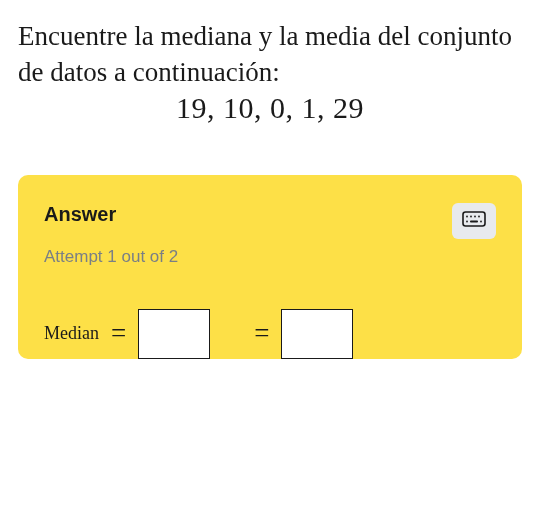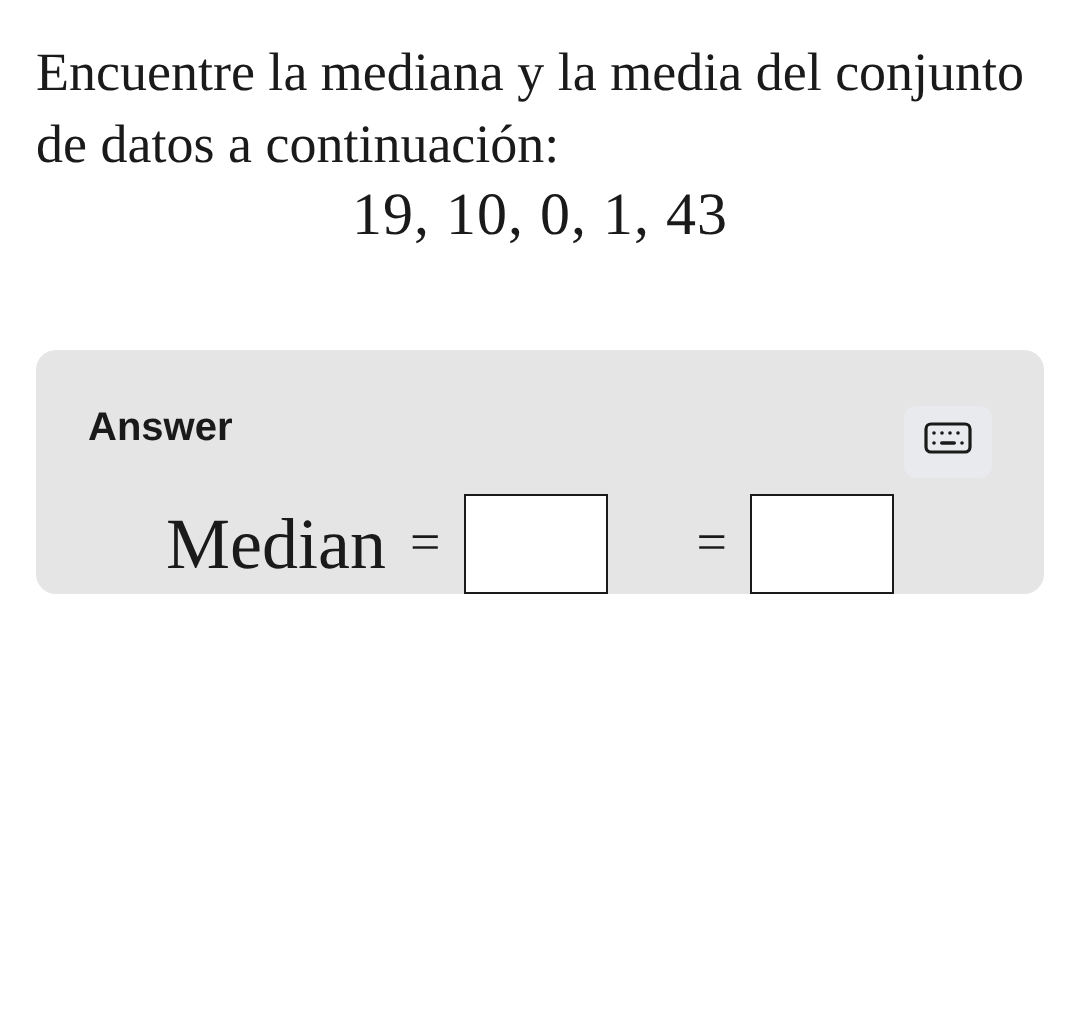--- a/index.html
+++ b/index.html
@@ -21,21 +21,21 @@
       font-weight: 400;
     }
     .dataset {
       text-align: center;
       font-size: 30px;
       margin-bottom: 50px;
       font-family: Georgia, 'Times New Roman', serif;
       letter-spacing: 0.5px;
     }
     .answer-card {
-      background: #e5e5e5;
+      background: #fde047;
       border-radius: 10px;
       padding: 28px 26px 0 26px;
     }
     .answer-header {
       display: flex;
       justify-content: space-between;
       align-items: flex-start;
       margin-bottom: 8px;
     }
     .answer-title {
@@ -70,22 +70,21 @@
       gap: 40px;
       align-items: center;
     }
     .input-group {
       display: flex;
       align-items: center;
       gap: 8px;
     }
     .input-label {
       font-family: Georgia, 'Times New Roman', serif;
-      font-size: 36px;
-      margin-left: 39px;
+      font-size: 18px;
     }
     .equals {
       font-family: Georgia, 'Times New Roman', serif;
       font-size: 27px;
       margin: 0 4px;
     }
     .answer-input {
       width: 72px;
       height: 50px;
       border: 1.5px solid #1a1a1a;
@@ -93,40 +92,41 @@
       font-size: 22px;
       text-align: center;
       font-family: Georgia, serif;
     }
   </style>
 </head>
 <body>
 
 <div class="question">Encuentre la mediana y la media del conjunto de datos a continuación:</div>
 
-<div class="dataset">19, 10, 0, 1, 43</div>
+<div class="dataset">19, 10, 0, 1, 29</div>
 
 <div class="answer-card">
   <div class="answer-header">
     <div class="answer-title">Answer</div>
     <button class="keyboard-btn">
       <span>
         <svg viewBox="0 0 24 16" fill="none" stroke="#1a1a1a" stroke-width="1.6">
           <rect x="1" y="1" width="22" height="14" rx="2.5" fill="none"></rect>
           <circle cx="5" cy="5.5" r="0.9" fill="#1a1a1a" stroke="none"></circle>
           <circle cx="9" cy="5.5" r="0.9" fill="#1a1a1a" stroke="none"></circle>
           <circle cx="13" cy="5.5" r="0.9" fill="#1a1a1a" stroke="none"></circle>
           <circle cx="17" cy="5.5" r="0.9" fill="#1a1a1a" stroke="none"></circle>
           <circle cx="5" cy="10.5" r="0.9" fill="#1a1a1a" stroke="none"></circle>
           <rect x="8" y="9.6" width="8" height="1.8" rx="0.9" fill="#1a1a1a" stroke="none"></rect>
           <circle cx="19" cy="10.5" r="0.9" fill="#1a1a1a" stroke="none"></circle>
         </svg>
       </span>
     </button>
   </div>
+  <div class="attempt-text">Attempt 1 out of 2</div>
 
   <div class="inputs-row">
     <div class="input-group">
       <span class="input-label">Median</span>
       <span class="equals">=</span>
       <input type="text" class="answer-input" value="" style="">
     </div>
     <div class="input-group">
       <span class="equals">=</span>
       <input type="text" class="answer-input" value="" style="">

